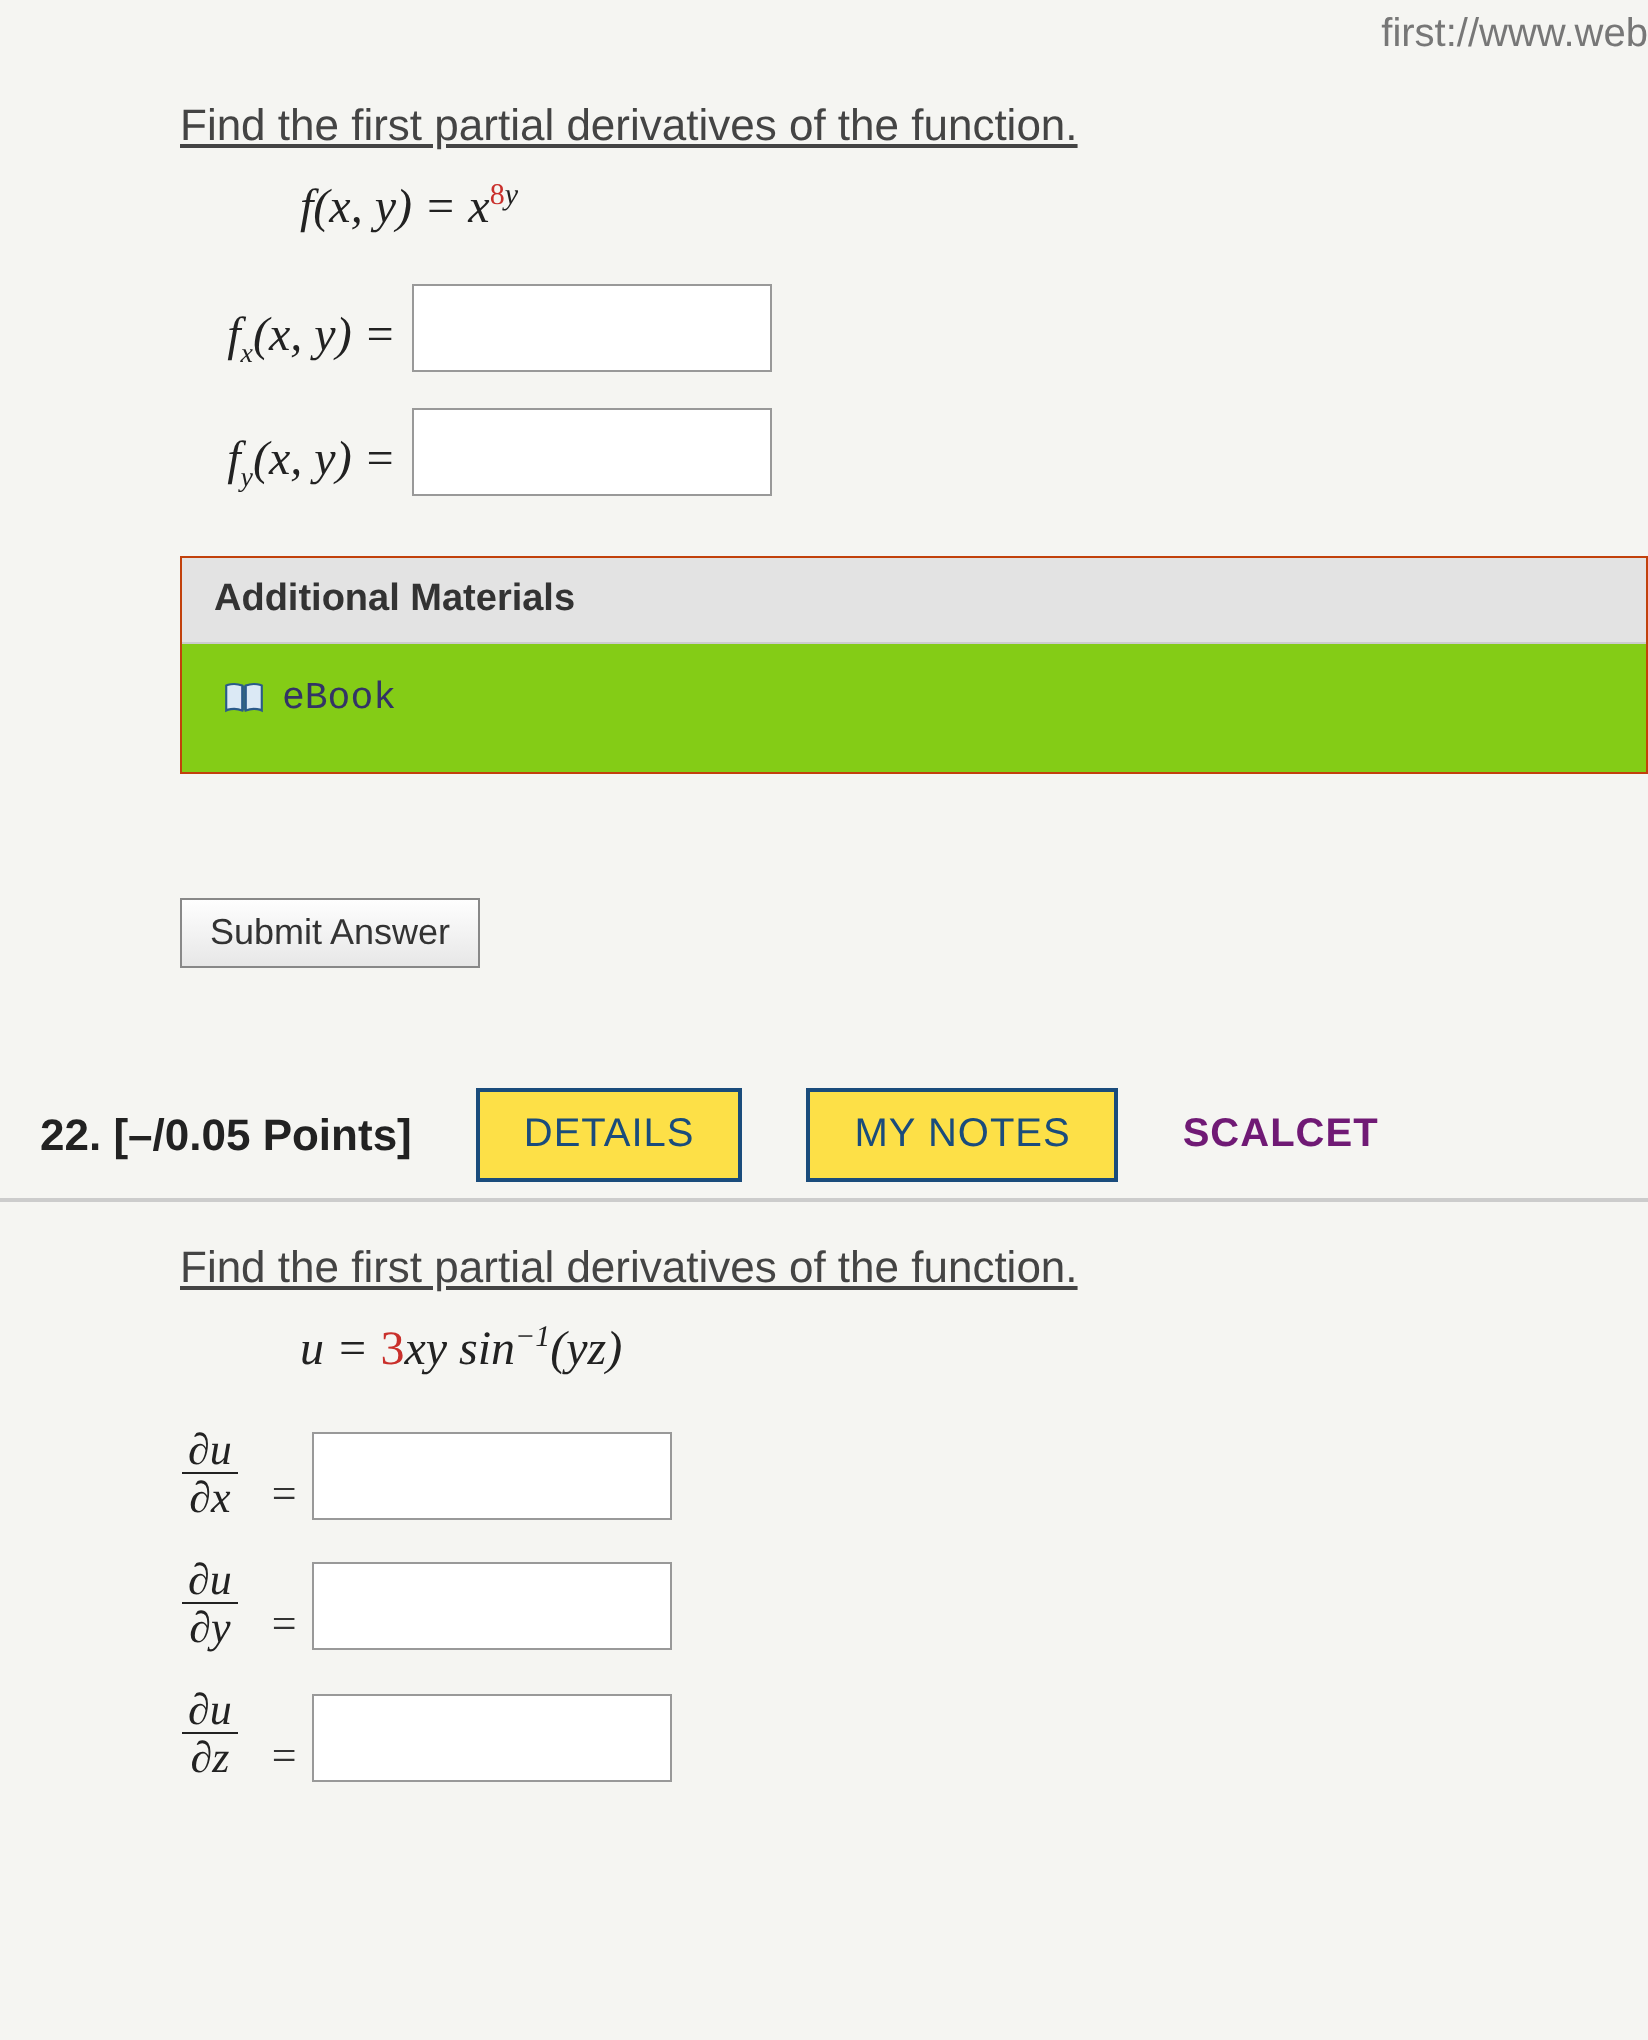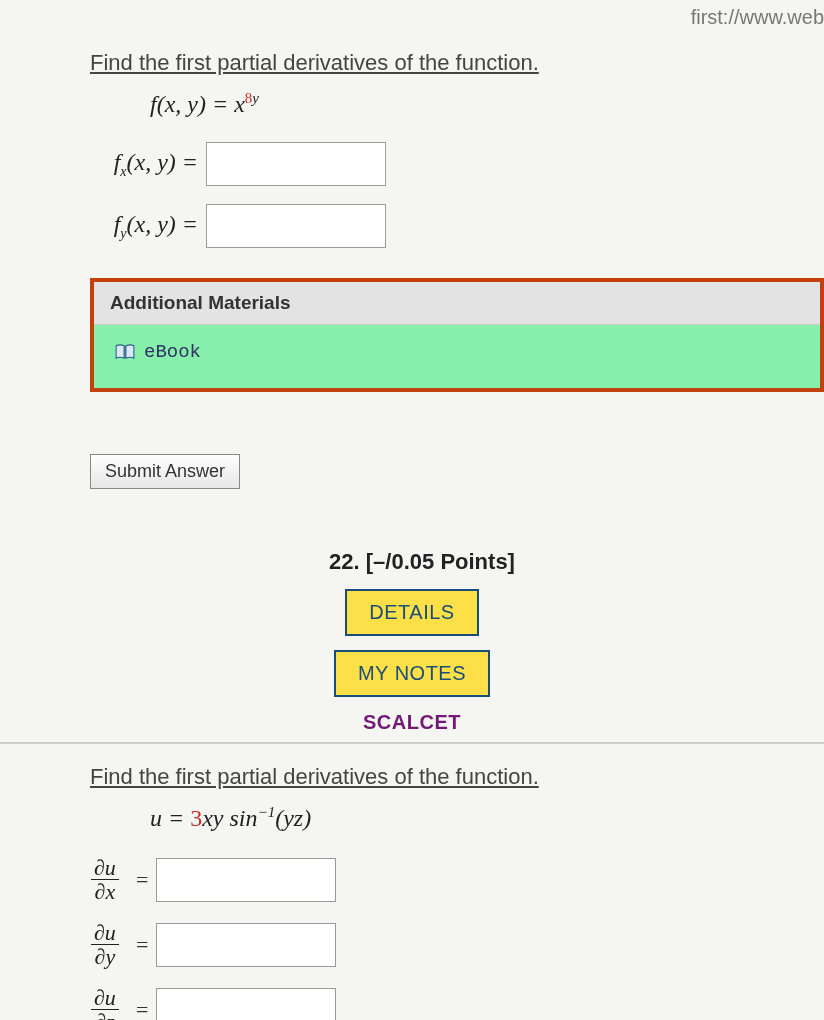--- a/index.html
+++ b/index.html
@@ -33,21 +33,21 @@
     margin: 8px 0 24px 60px;
     font-size: 24px;
     font-style: italic;
     font-family: "Times New Roman", serif;
     color: #222;
   }
   .equation .coef { color: #c9302c; font-style: normal; }
   .equation .sup { font-size: 15px; vertical-align: super; }
   .answer-row {
     display: flex;
-    align-items: center;
+    align-items: flex-end;
     margin: 0 0 18px 0;
   }
   .answer-label {
     font-family: "Times New Roman", serif;
     font-style: italic;
     font-size: 24px;
     color: #222;
     margin-right: 8px;
     min-width: 108px;
     text-align: right;
@@ -69,22 +69,22 @@
     font-style: italic;
     font-size: 22px;
     line-height: 1.05;
     vertical-align: middle;
   }
   .frac .num { padding: 0 4px; }
   .frac .den { border-top: 1.5px solid #222; padding: 0 4px; }
   .eq-sign { font-family: "Times New Roman", serif; font-size: 22px; padding: 0 8px; font-style: normal; }
   .additional-box {
     margin: 30px 0 0 0;
-    border: 4px solid #c2410c;
-    background: #86efac;
+    border: 1px solid #c2410c;
+    background: #84cc16;
   }
   .additional-header {
     background: #e3e3e3;
     padding: 10px 16px;
     font-weight: bold;
     font-size: 19px;
     color: #333;
     border-bottom: 1px solid #ccc;
   }
   .additional-body {
@@ -108,24 +108,23 @@
     border: 1px solid #888;
     background: linear-gradient(#fefefe,#e7e7e7);
     padding: 6px 14px;
     font-size: 18px;
     color: #333;
     cursor: pointer;
   }
   .q-header-row {
     display: flex;
     align-items: center;
-    gap: 14px;
+    gap: 32px;
     margin: 60px 0 8px 0;
     padding-right: 0;
-    flex-direction: column;
   }
   .q-number {
     font-size: 22px;
     font-weight: bold;
     color: #222;
     margin-left: 20px;
   }
   .outline-btn {
     border: 2px solid #1a4c7c;
     color: #1a4c7c;

